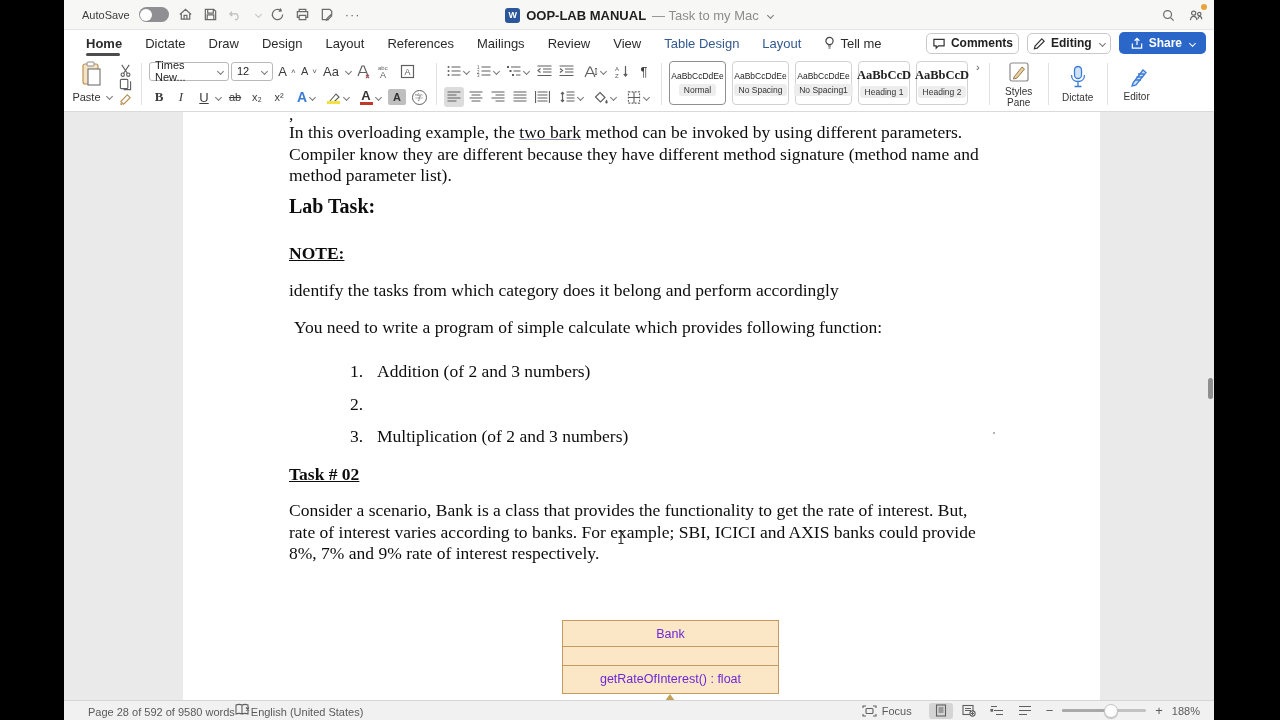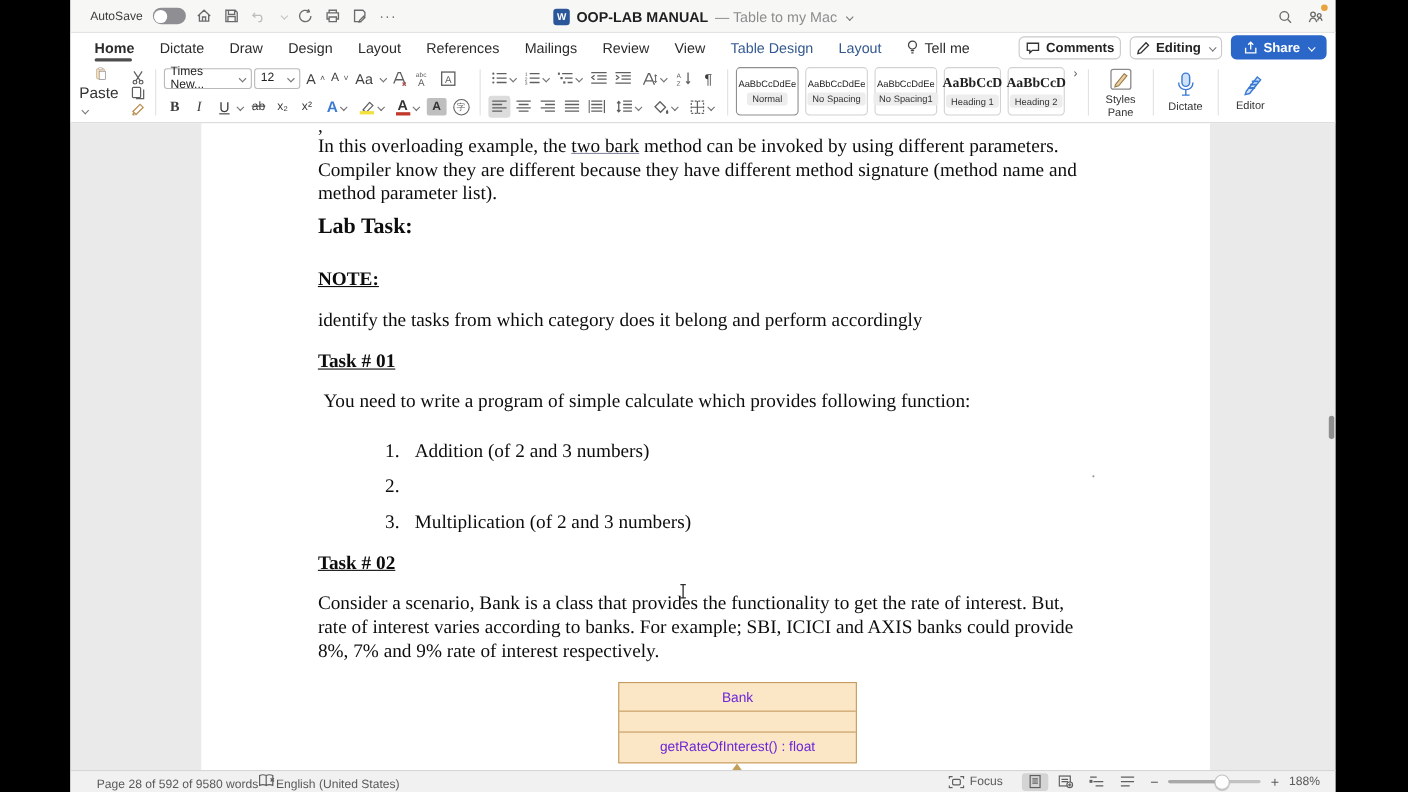--- a/index.html
+++ b/index.html
@@ -53,21 +53,21 @@
                border-radius:5px; background:#2b66c9; color:#fff; font-size:12px; font-weight:bold; }
   .share-btn svg { stroke:#fff; fill:none; stroke-width:1.3; }
 
   
   .ribbon { height:56px; background:#fff; border-bottom:1px solid #dadada;
             display:flex; align-items:stretch; padding:4px 0 3px 8px; flex:0 0 56px; }
   .vsep { width:1px; background:#e2e2e2; margin:3px 7px; }
   .grp { display:flex; flex-direction:column; justify-content:space-between; }
   .clipboard { flex-direction:row; gap:4px; padding-top:1px; }
   .paste-btn { display:flex; flex-direction:column; align-items:center; width:40px; }
-  .paste-lbl { font-size:14px; color:#333; margin-top:2px; }
+  .paste-lbl { font-size:11px; color:#333; margin-top:2px; }
   .mini-col { display:flex; flex-direction:column; justify-content:space-between; padding:2px 0; }
   .mini-ic { width:18px; height:14px; display:flex; align-items:center; justify-content:center; }
   .mini-ic svg, .rb-ic svg { stroke:#5f5f5f; fill:none; stroke-width:1.2; }
   .rb-row { display:flex; align-items:center; gap:2px; height:22px; }
   .combo { border:1px solid #b9b9b9; border-radius:3px; height:19px; display:flex;
            align-items:center; padding:0 5px; font-size:11px; color:#222; gap:4px; background:#fff; }
   .glyph { font-size:13px; color:#3d3d3d; padding:0 4px; display:inline-flex; align-items:center; }
   .glyph.serifB { font-weight:bold; }
   .small-arrow { font-size:8px; color:#555; }
   .rb-ic { width:20px; height:20px; display:flex; align-items:center; justify-content:center; }
@@ -184,21 +184,21 @@
       <span class="tb-ic">
         <svg width="15" height="15" viewBox="0 0 16 16">
             <path d="M9.5 13.5h-7v-11h8l2 2v4 M12.5 9.5l-4 4-1.5.4.4-1.6 4-4z"></path>
           </svg>
       </span>
       <span class="ellipsis">···</span>
     </div>
     <div class="tb-center">
       <span class="word-badge">W</span>
       <span class="doc-title">OOP-LAB MANUAL</span>
-      <span class="save-status">— Table to my Mac</span>
+      <span class="save-status">— Task to my Mac</span>
       <span class="chev"></span>
     </div>
     <div class="tb-right">
       <span class="tb-ic">
         <svg width="15" height="15" viewBox="0 0 16 16">
             <circle cx="7" cy="7" r="4.2"></circle>
             <path d="M10.2 10.2 13.5 13.5"></path>
           </svg>
       </span>
       <span class="tb-ic presence">
@@ -542,21 +542,20 @@
   </div>
 
   <div class="docarea">
     <div class="page">
       <div class="content">
         <div class="fragment">,</div>
         <p class="para1"><span>In this overloading example, the </span><span class="u-gray">two bark</span><span> method can be invoked by using different parameters. Compiler know they are different because they have different method signature (method name and method parameter list).</span></p>
         <div class="h-lab">Lab Task:</div>
         <div class="h-ul">NOTE:</div>
         <p class="note-body">identify the tasks from which category does it belong and perform accordingly</p>
-        <div class="task-h">Task # 01</div>
         <p class="task1-intro">You need to write a program of simple calculate which provides following function:</p>
         <div class="num-list">
           <div class="num-item">
               <span class="n">1.</span>
               <span>Addition (of 2 and 3 numbers)</span>
             </div>
           <div class="num-item">
               <span class="n">2.</span>
             </div>
           <div class="num-item">

